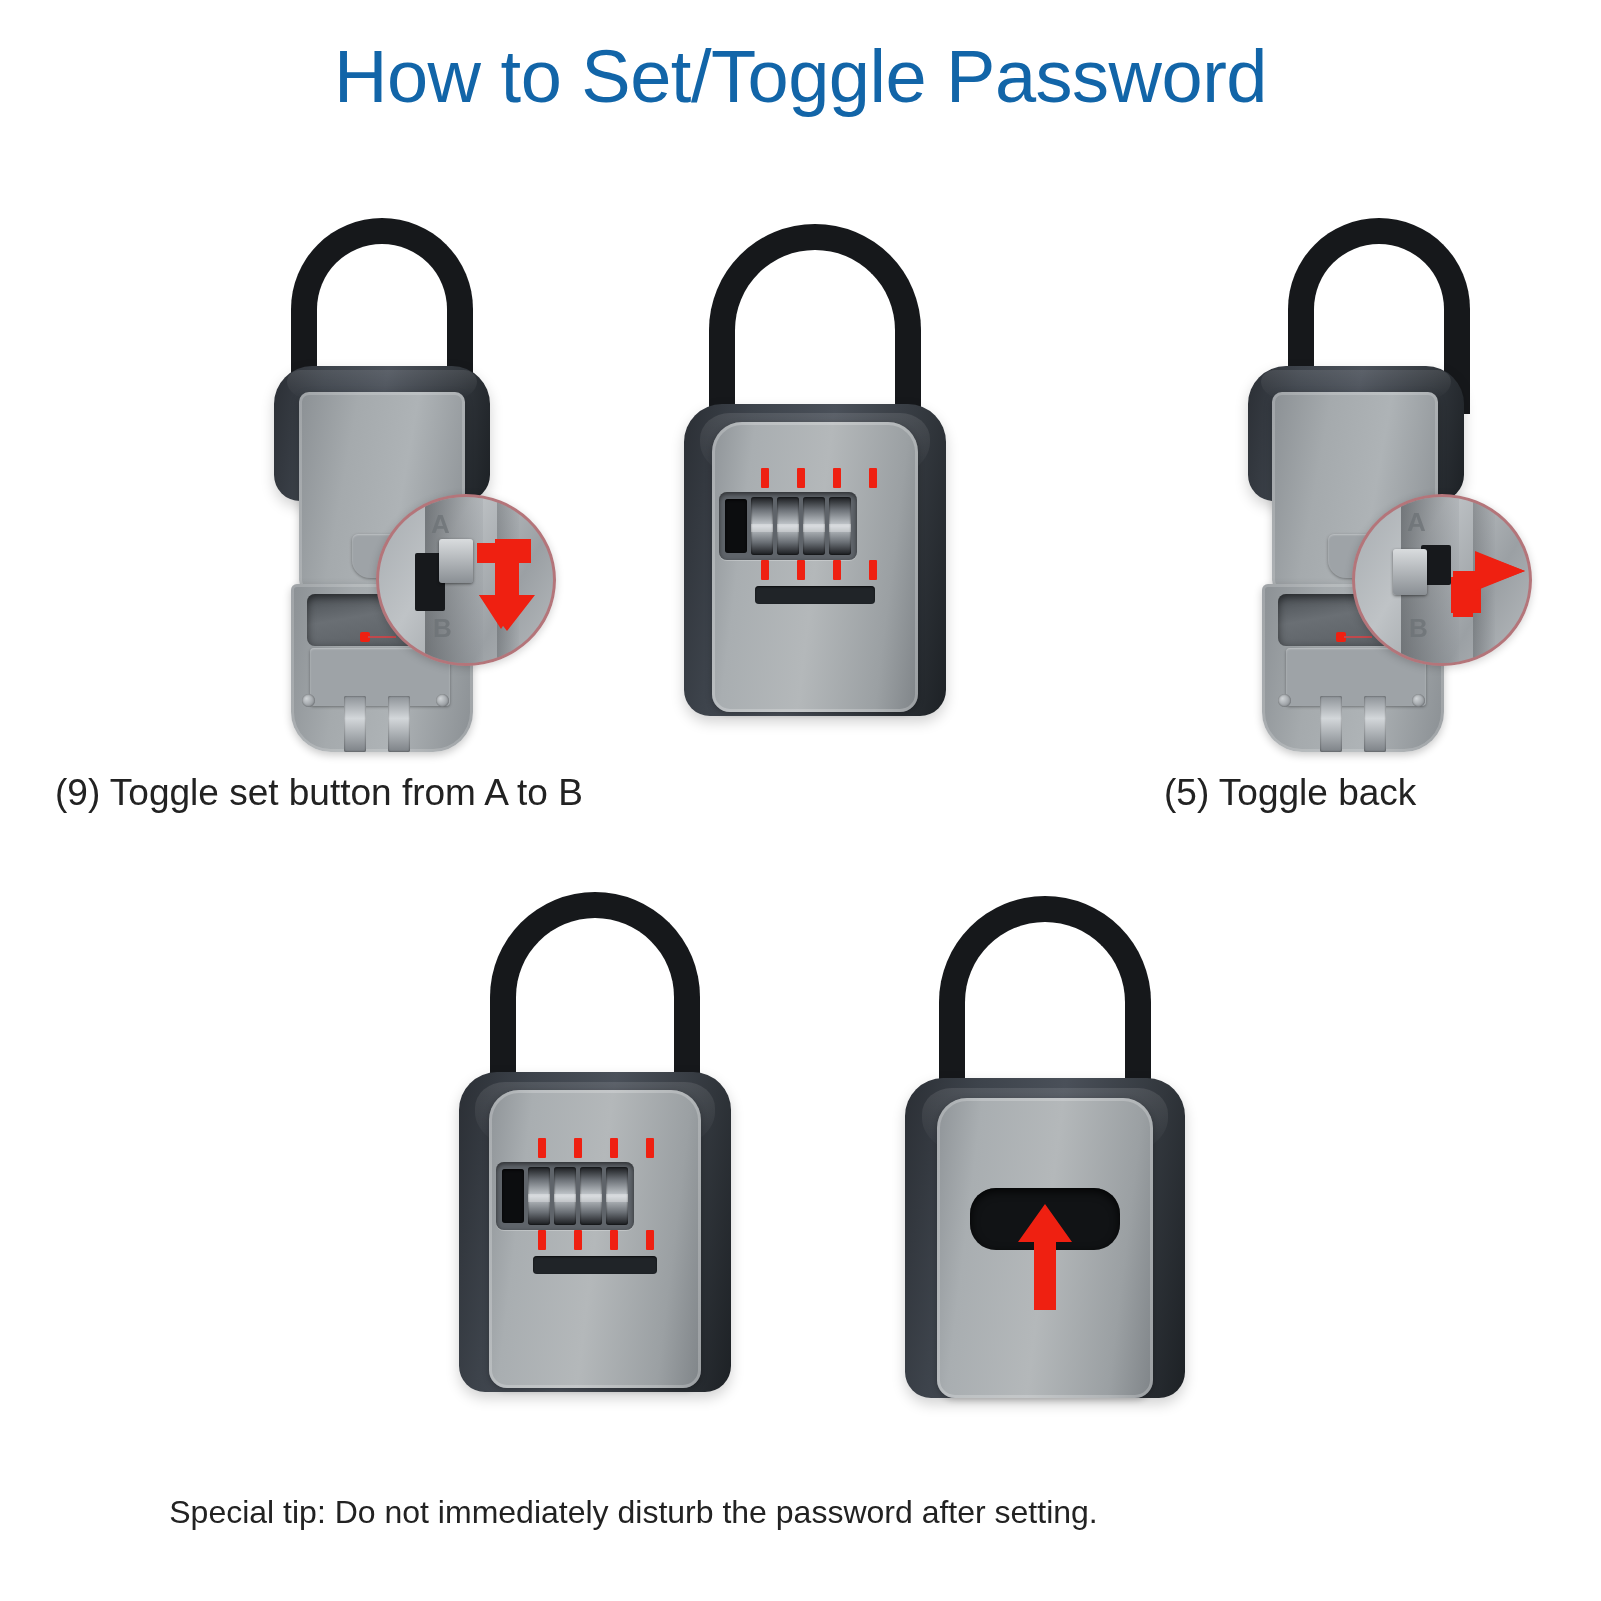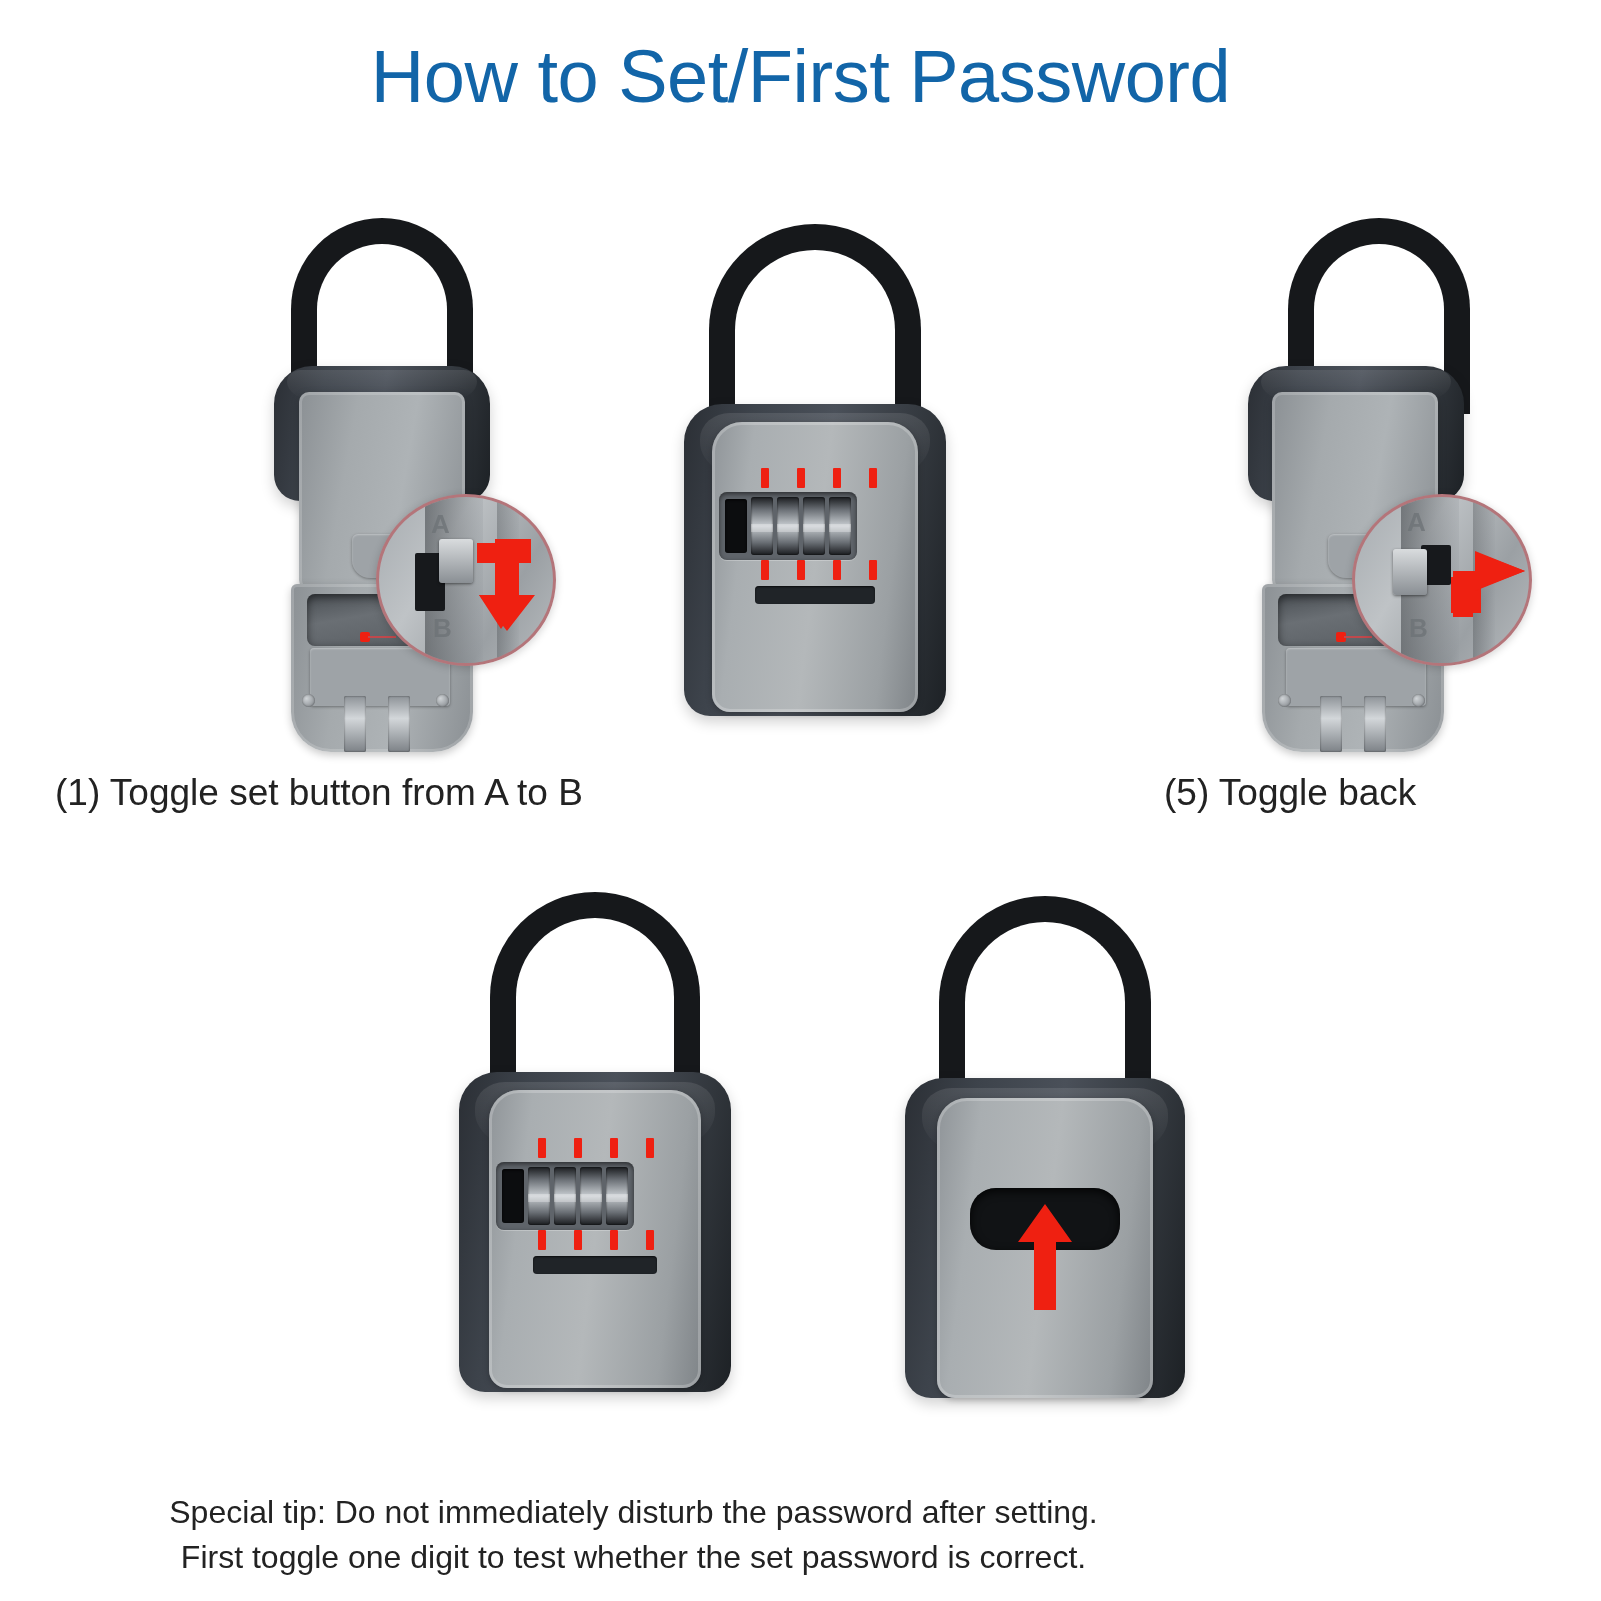--- a/index.html
+++ b/index.html
@@ -261,21 +261,21 @@
     transform: translateX(-50%);
     background: #111315;
     border-radius: 26px;
     box-shadow: inset 0 3px 10px rgba(0,0,0,0.85);
   }
   .up-arrow { position: absolute; left: 50%; transform: translateX(-50%); }
 </style>
 </head>
 <body>
 
-<div class="title">How to Set/First Password</div>
+<div class="title">How to Set/Toggle Password</div>
 
 <div class="row-one">
 
   <div class="figure" style="left:192px; width:380px; height:560px;">
     <div class="lockbox">
 
       <div class="shackle" style="top:22px; width:130px; height:170px;"></div>
 
       <div class="shell" style="top:170px; width:216px; height:135px;"></div>
 
@@ -386,21 +386,21 @@
           <path d="M14 92 V46 H44 V30 L86 46 L44 62 V62 H34 V92 Z" fill="#ef2011"></path>
           <path d="M12 52 H42 V88 H12 Z" fill="#ef2011"></path>
           <path d="M36 26 L86 46 L36 66 V54 H36 V38 Z" fill="#ef2011"></path>
         </svg>
       </div>
     </div>
   </div>
 </div>
 
 <div class="caption-row">
-  <div class="caption" style="left:55px;">(1) Toggle set button from A to B</div>
+  <div class="caption" style="left:55px;">(9) Toggle set button from A to B</div>
   <div class="caption" style="left:1164px;">(5) Toggle back</div>
 </div>
 
 <div class="row-two">
 
   <div class="figure" style="left:420px; width:350px; height:560px;">
     <div class="lockbox">
 
       <div class="shackle" style="top:26px; width:158px; height:198px;"></div>
 
@@ -447,14 +447,13 @@
 
       <svg class="up-arrow" style="top:336px;" width="58" height="110" viewBox="0 0 58 110">
         <path d="M29 2 L56 40 H40 V108 H18 V40 H2 Z" fill="#ef2011"></path>
       </svg>
     </div>
   </div>
 </div>
 
 <div class="tip">
   <span class="tip-line">Special tip: Do not immediately disturb the password after setting.</span>
-  <span class="tip-line">First toggle one digit to test whether the set password is correct.</span>
 </div>
 
 </body></html>

